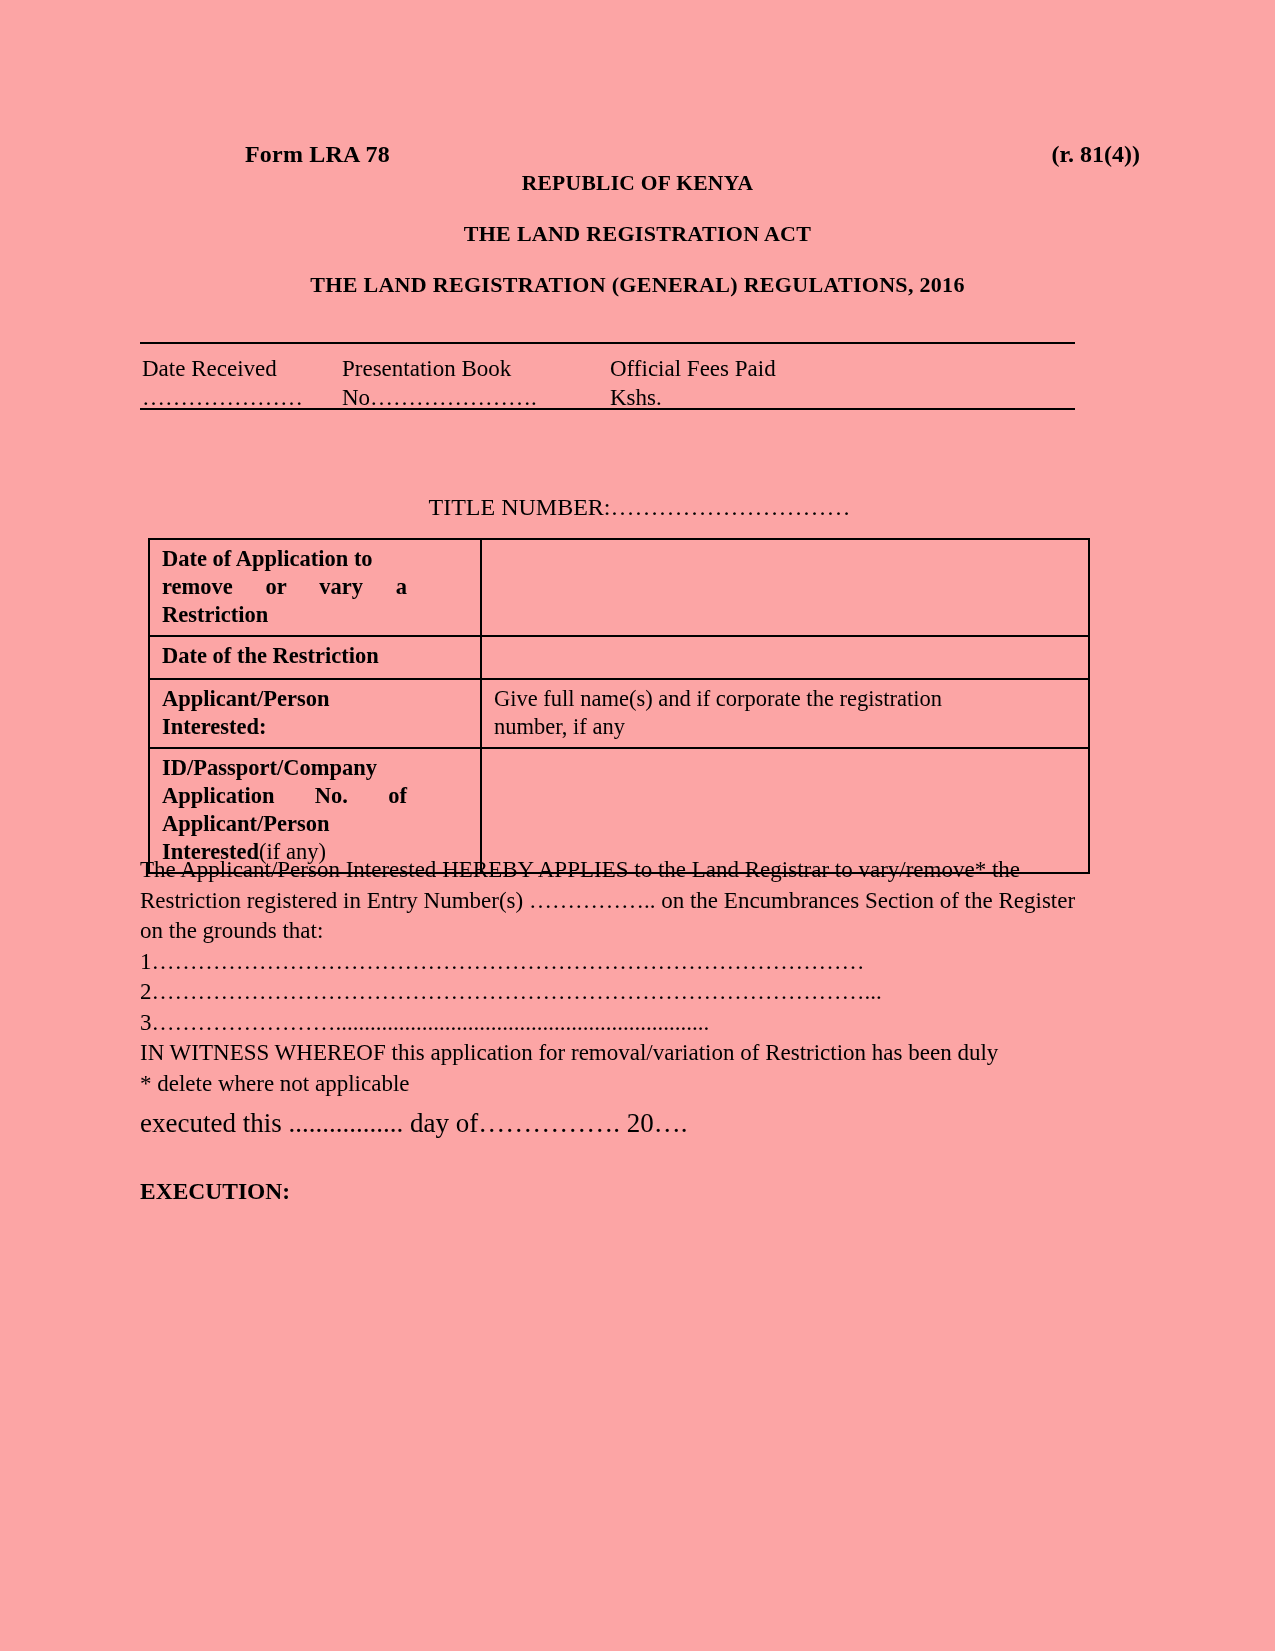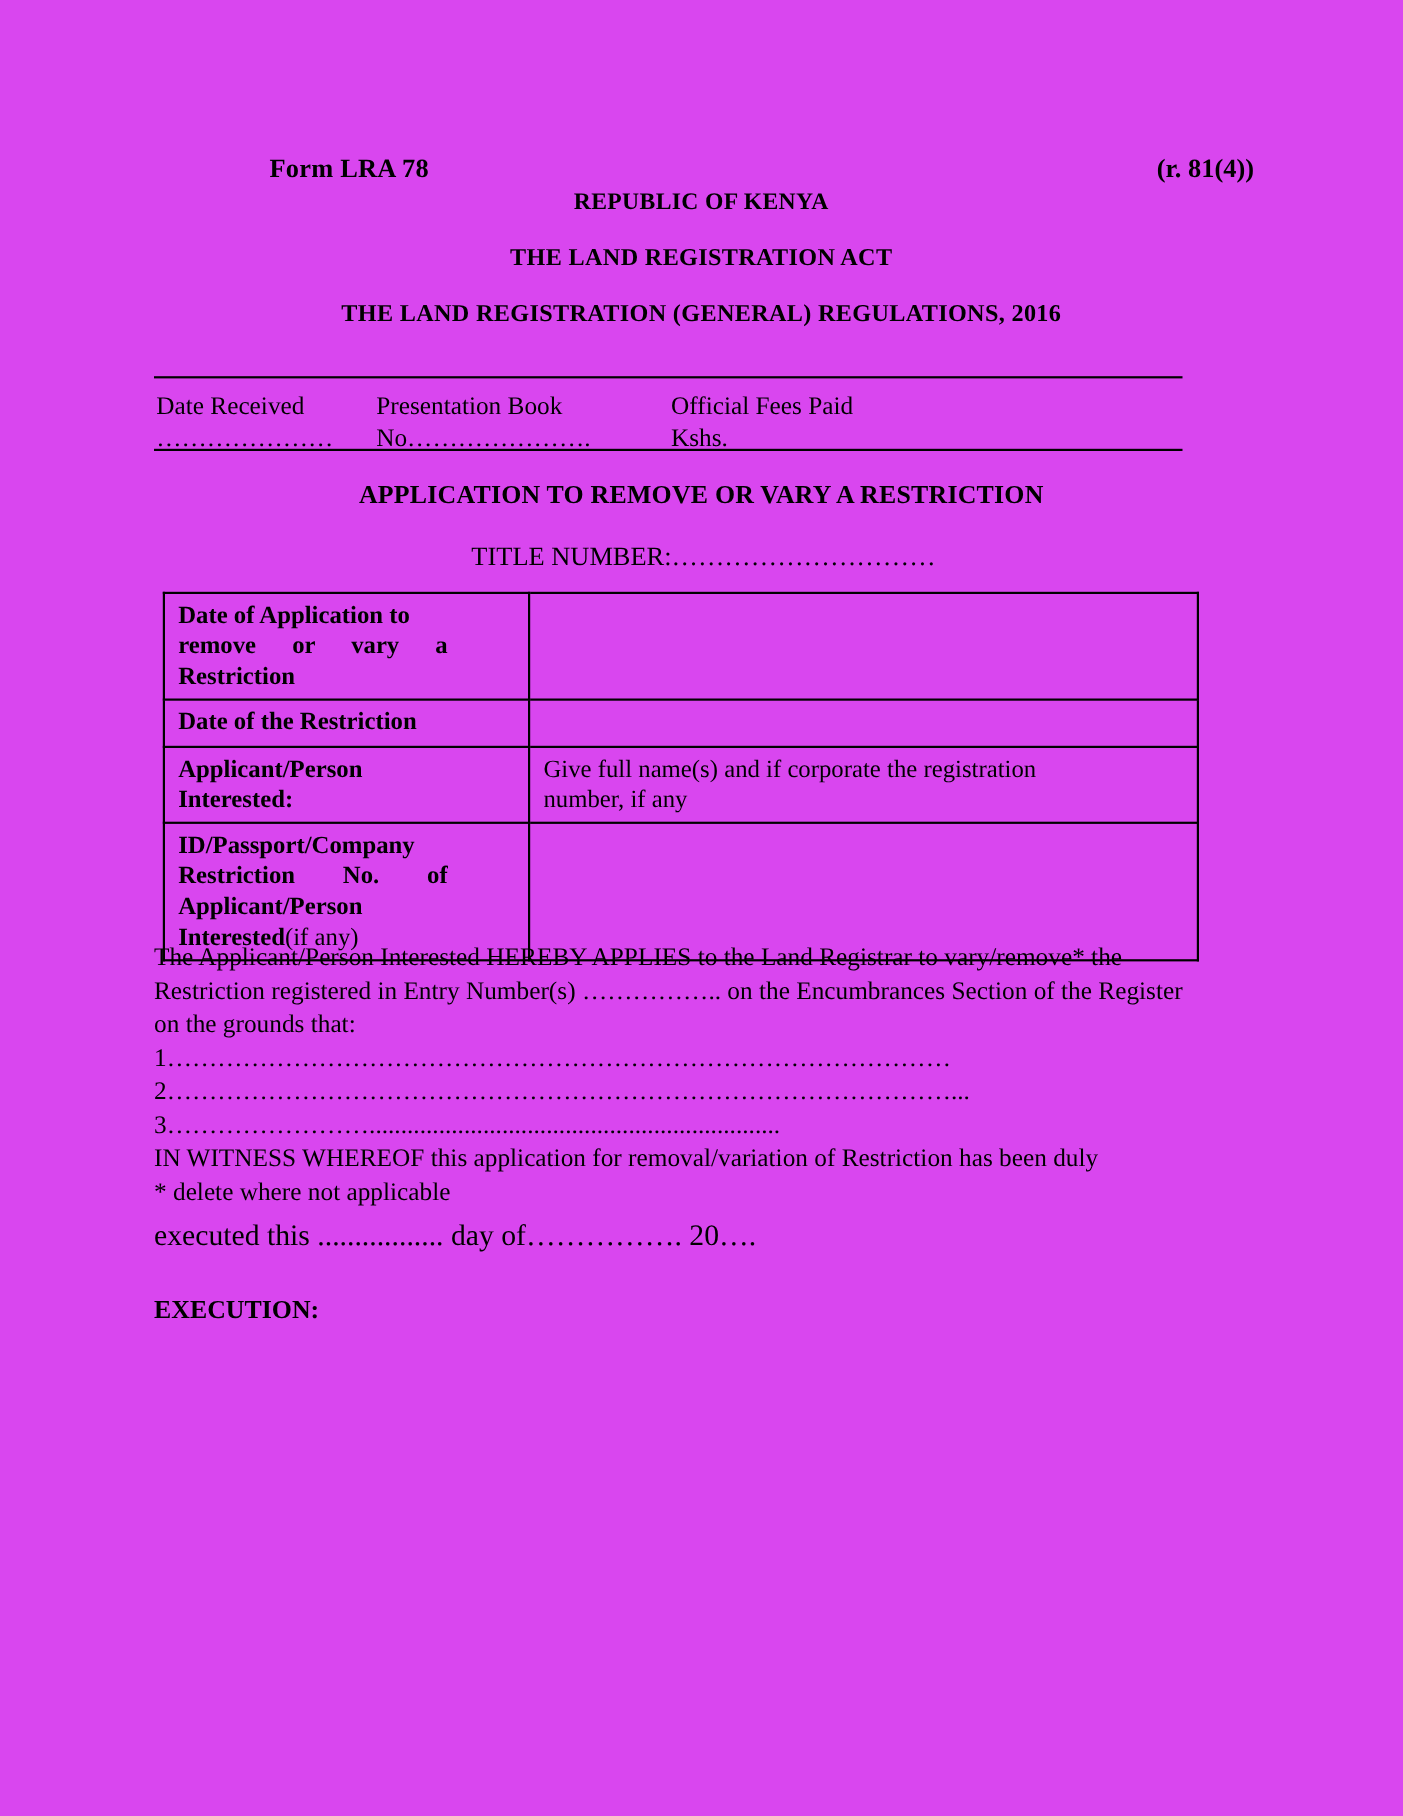--- a/index.html
+++ b/index.html
@@ -10,21 +10,21 @@
   }
   body {
     font-family: "Liberation Serif", "DejaVu Serif", serif;
     color: #000000;
   }
   .page {
     position: relative;
     width: 1275px;
     height: 1651px;
     margin: 0 auto;
-    background: #d946ef;
+    background: #fca5a5;
     box-sizing: border-box;
     padding: 0;
     overflow: hidden;
   }
 
   
   .hdr-row {
     position: absolute;
     top: 141px;
     left: 140px;
@@ -192,21 +192,20 @@
     <span class="cell c1">Date Received</span>
     <span class="cell c1 dots-row">…………………</span>
 
     <span class="cell c2">Presentation Book</span>
     <span class="cell c2 dots-row">No………………….</span>
 
     <span class="cell c3">Official Fees Paid</span>
     <span class="cell c3 dots-row">Kshs.</span>
   </div>
 
-  <div class="app-title">APPLICATION TO REMOVE OR VARY A RESTRICTION</div>
   <div class="title-number">TITLE NUMBER:…………………………</div>
 
   <table class="form-table">
     <tbody>
       <tr class="row-a">
         <td class="lbl">
           <span>Date of Application to</span><br>
           <span class="justify-two">remove or vary a</span>
           <span>Restriction</span>
         </td>
@@ -225,21 +224,21 @@
         </td>
         <td class="val">
           <span class="hint">Give full name(s) and if corporate the  registration</span>
           <span class="hint">number, if any</span>
         </td>
       </tr>
 
       <tr class="row-d">
         <td class="lbl">
           <span>ID/Passport/Company</span><br>
-          <span class="justify-two">Restriction No. of</span>
+          <span class="justify-two">Application No. of</span>
           <span>Applicant/Person</span><br>
           <span>Interested</span><span class="hint">(if any)</span>
         </td>
         <td class="val"></td>
       </tr>
     </tbody>
   </table>
 
   <div class="body-block">
     <p><span>The Applicant/Person Interested </span><b>HEREBY APPLIES</b><span> to the Land Registrar to vary/remove* the Restriction registered in Entry Number(s) …………….. on the Encumbrances Section of the Register on the grounds that:</span></p>

